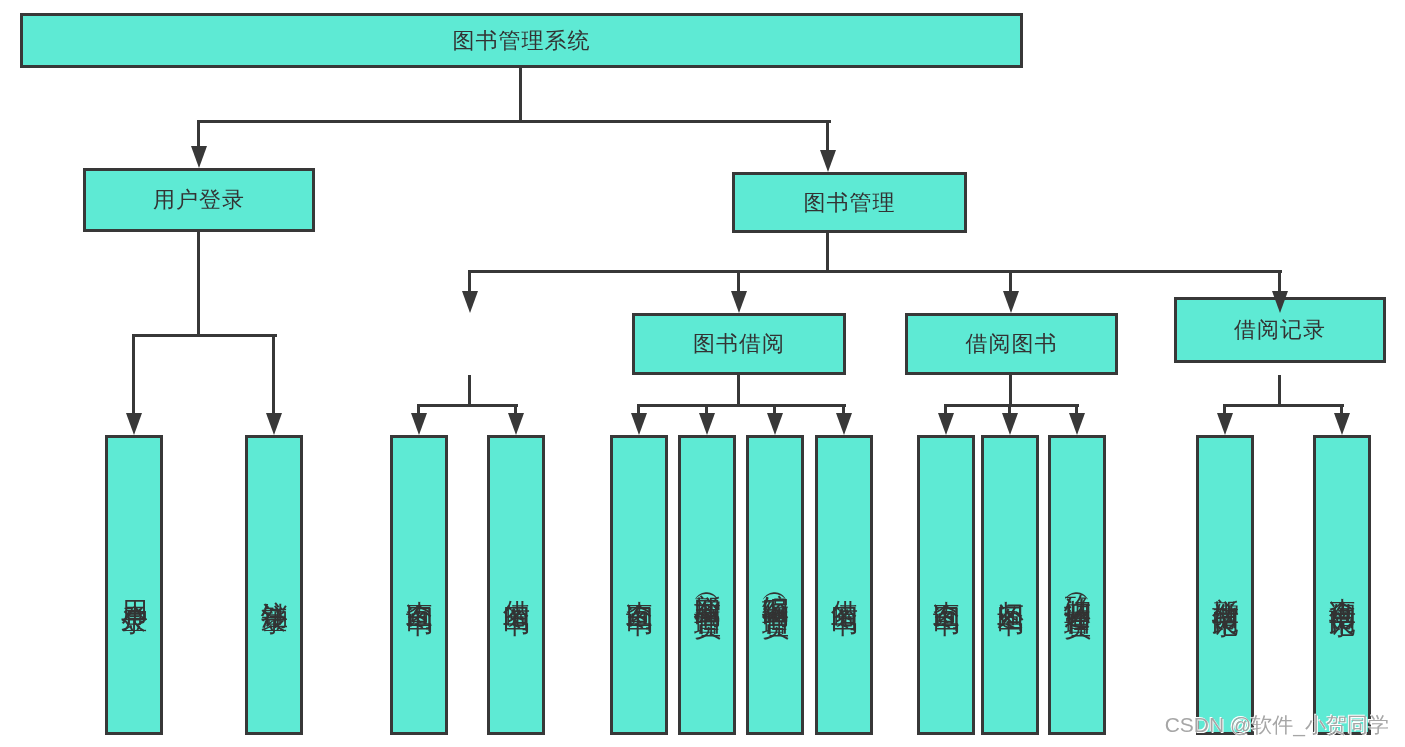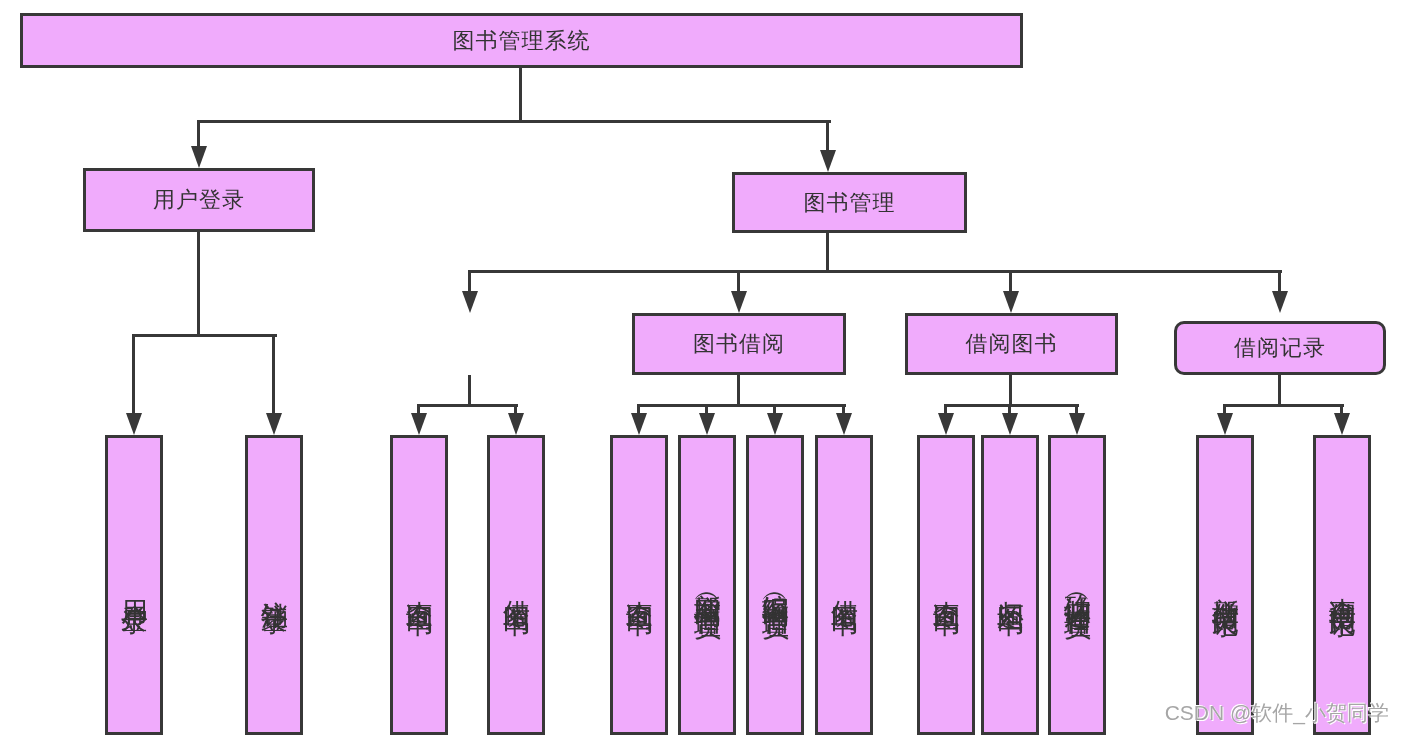--- a/index.html
+++ b/index.html
@@ -7,21 +7,21 @@
     position: relative;
     width: 1405px;
     height: 747px;
     background: #ffffff;
     font-family: "Liberation Sans", "DejaVu Sans", sans-serif;
     overflow: hidden;
   }
   .box {
     position: absolute;
     box-sizing: border-box;
-    background: #f0abfc;
+    background: #5eead4;
     border: 3px solid #383838;
     display: flex;
     align-items: center;
     justify-content: center;
     color: #333333;
   }
   .hbox { font-size: 22px; letter-spacing: 1px; }
   .vbox {
     writing-mode: vertical-rl;
     font-size: 27px;
@@ -32,21 +32,21 @@
   .arr {
     position: absolute;
     width: 0; height: 0;
     border-left: 8px solid transparent;
     border-right: 8px solid transparent;
     border-top: 22px solid #383838;
   }
   .watermark {
     position: absolute;
     right: 16px;
-    bottom: 20px;
+    bottom: 8px;
     font-size: 21px;
     color: #a6a6a6;
     text-shadow: 1px 1px 0 #ffffff, -1px -1px 0 #ffffff;
     z-index: 5;
     white-space: nowrap;
   }
 </style>
 </head>
 <body>
 
@@ -66,21 +66,21 @@
 
 
   <div class="box hbox" style="left:632px; top:313px; width:214px; height:62px;">
     <span>图书借阅</span>
   </div>
 
   <div class="box hbox" style="left:905px; top:313px; width:213px; height:62px;">
     <span>借阅图书</span>
   </div>
 
-  <div class="box hbox" style="left:1174px; top:321px; width:212px; height:54px;border-radius:10px;">
+  <div class="box hbox" style="left:1174px; top:297px; width:212px; height:66px;">
     <span>借阅记录</span>
   </div>
 
   <div class="box vbox" style="left:105px; top:435px; width:58px; height:300px;">
     <span>用户登录</span>
   </div>
 
   <div class="box vbox" style="left:245px; top:435px; width:58px; height:300px;">
     <span>注销登录</span>
   </div>

